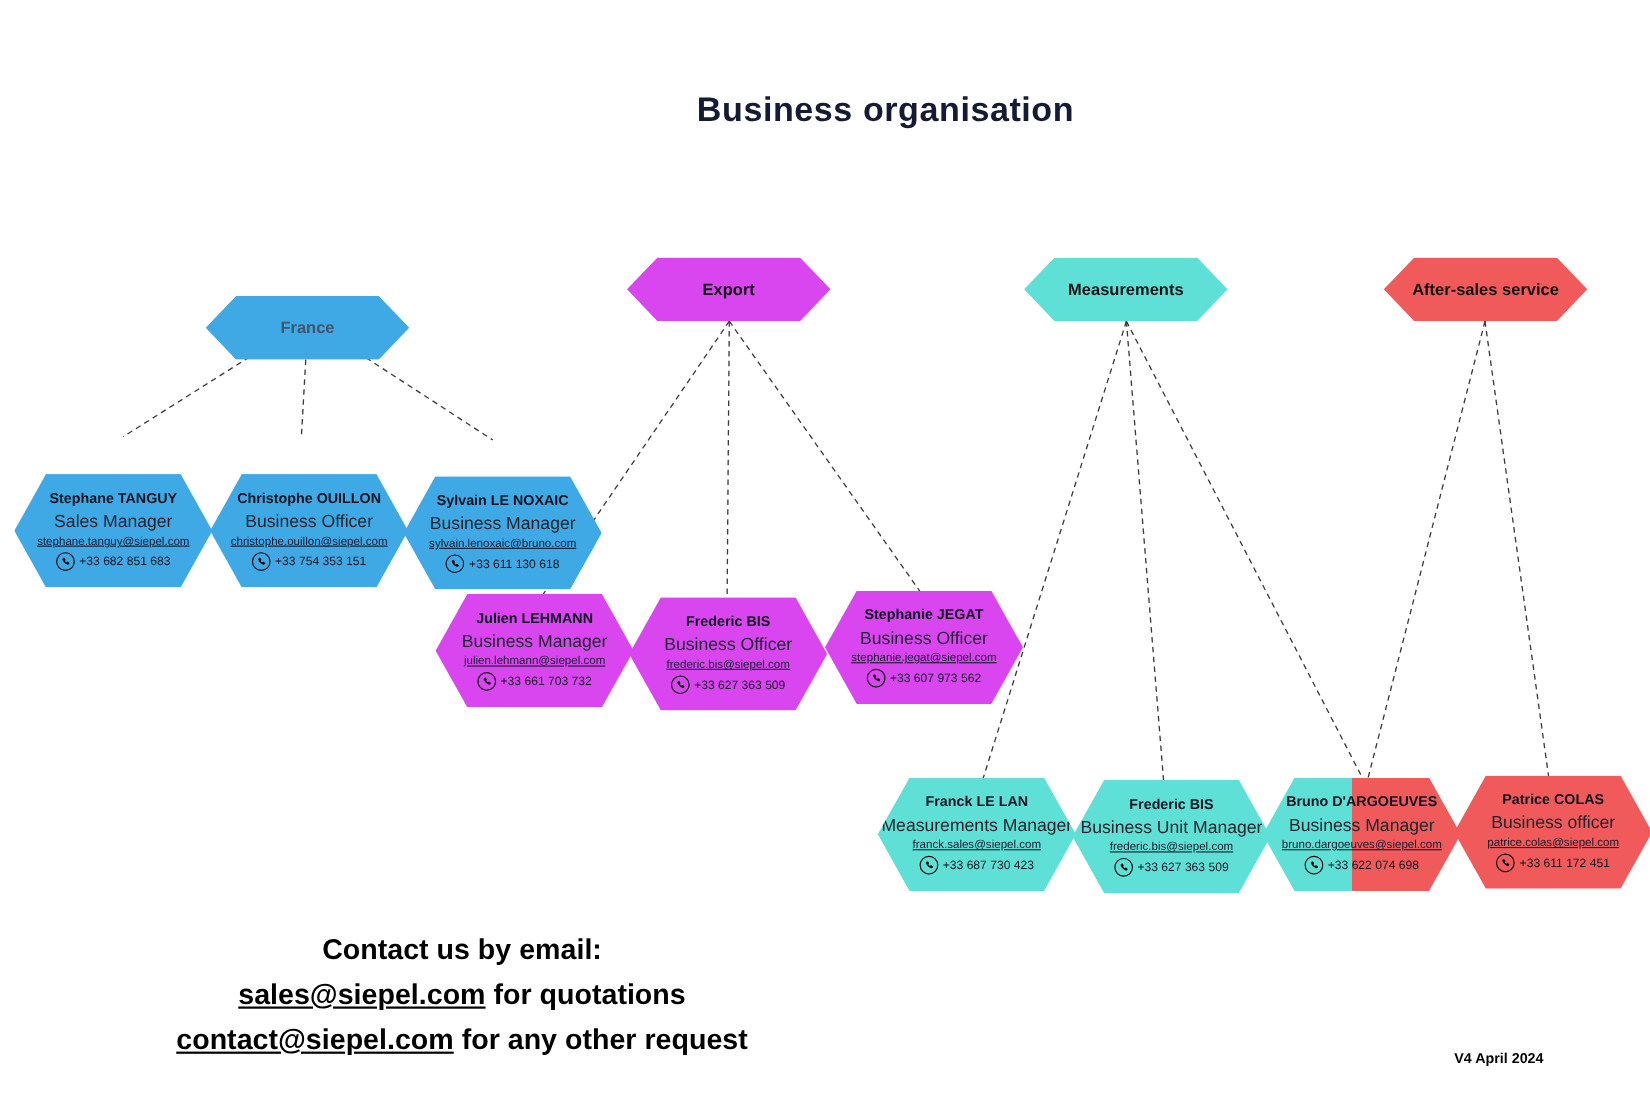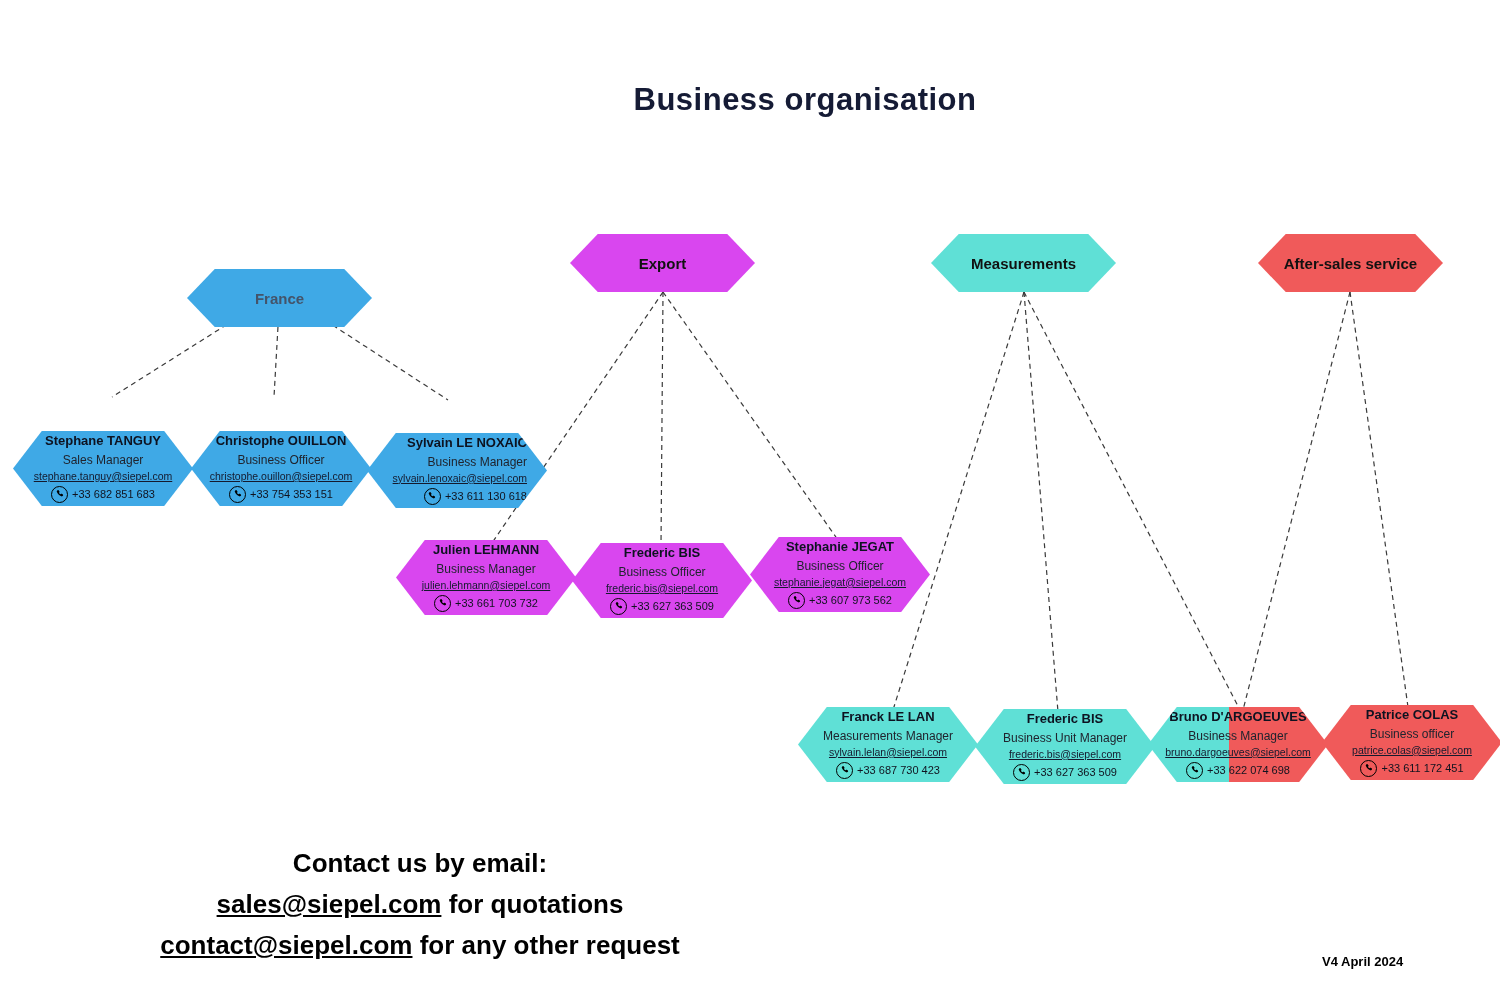--- a/index.html
+++ b/index.html
@@ -16,30 +16,30 @@
   .title{position:absolute;left:0;top:82px;width:1610px;text-align:center;
          font-size:31px;font-weight:bold;color:#151b35;letter-spacing:.5px;}
 
   
   svg.connectors{position:absolute;left:0;top:0;z-index:1;}
 
   
   .hex{position:absolute;z-index:2;display:flex;flex-direction:column;align-items:center;justify-content:center;text-align:center;}
   .cat{width:185px;height:58px;font-size:15px;font-weight:bold;
        clip-path:polygon(15% 0,85% 0,100% 50%,85% 100%,15% 100%,0 50%);}
-  .person{width:180px;height:75px;padding:4px 20px;box-sizing:border-box;
+  .person{width:180px;height:103px;padding:4px 20px;box-sizing:border-box;
        clip-path:polygon(16% 0,84% 0,100% 50%,84% 100%,16% 100%,0 50%);}
   .blue{background:#3FA9E6;margin-top:36px;}
   .orange{background:#d946ef;}
   .teal{background:#5FE0D6;}
   .red{background:#F05A5A;}
   .teal-red{background:linear-gradient(90deg,#5FE0D6 0 45%,#F05A5A 45% 100%);}
 
   .p-name{font-size:13px;font-weight:bold;color:#0d1220;line-height:1.15;margin-bottom:4px;white-space:nowrap;}
-  .p-role{font-size:12px;color:#20242e;line-height:1.2;margin-bottom:2px;white-space:nowrap;}
+  .p-role{font-size:16px;color:#20242e;line-height:1.2;margin-bottom:2px;white-space:nowrap;}
   .p-email{font-size:10.5px;color:#141a2e;text-decoration:underline;cursor:pointer;white-space:nowrap;margin-bottom:4px;}
   .p-phone{display:flex;align-items:center;gap:4px;font-size:11px;color:#10131f;white-space:nowrap;}
   .phone-icon{display:inline-flex;align-items:center;justify-content:center;width:17px;height:17px;
               border:1.4px solid #000;border-radius:50%;box-sizing:border-box;background:transparent;}
   .cat-label{white-space:nowrap;}
 
   
   .contact{position:absolute;left:30px;top:848px;width:780px;text-align:center;color:#000;}
   .contact .line{font-size:26px;font-weight:bold;margin-bottom:10px;font-family:"Liberation Sans",sans-serif;}
   .contact .email{text-decoration:underline;cursor:pointer;margin-top:40px;}
@@ -107,24 +107,24 @@
     <div class="p-phone">
       <span class="phone-icon">
           <svg width="10" height="10" viewBox="0 0 16 16">
             <path d="M4.2 2.1c.5-.5 1.3-.4 1.7.1l1.2 1.6c.3.5.3 1.1-.1 1.5l-.6.7c.3.9 1.5 2.1 2.4 2.4l.7-.6c.4-.4 1-.4 1.5-.1l1.6 1.2c.5.4.6 1.2.1 1.7l-.7.7c-.5.5-1.2.7-1.9.4C8.5 11.1 6.9 10.1 5.7 8.9 4.5 7.7 3.5 6.1 2.9 4.5c-.3-.7-.1-1.4.4-1.9z" fill="#000"></path>
           </svg>
         </span>
       <span>+33 754 353 151</span>
     </div>
   </div>
 
-  <div class="hex person blue" style="left:367px;top:397px;align-items:flex-end;">
+  <div class="hex person blue" style="left:367px;top:397px;">
     <div class="p-name">Sylvain LE NOXAIC</div>
     <div class="p-role">Business Manager</div>
-    <a class="p-email">sylvain.lenoxaic@siepel.com</a>
+    <a class="p-email">sylvain.lenoxaic@bruno.com</a>
     <div class="p-phone">
       <span class="phone-icon">
           <svg width="10" height="10" viewBox="0 0 16 16">
             <path d="M4.2 2.1c.5-.5 1.3-.4 1.7.1l1.2 1.6c.3.5.3 1.1-.1 1.5l-.6.7c.3.9 1.5 2.1 2.4 2.4l.7-.6c.4-.4 1-.4 1.5-.1l1.6 1.2c.5.4.6 1.2.1 1.7l-.7.7c-.5.5-1.2.7-1.9.4C8.5 11.1 6.9 10.1 5.7 8.9 4.5 7.7 3.5 6.1 2.9 4.5c-.3-.7-.1-1.4.4-1.9z" fill="#000"></path>
           </svg>
         </span>
       <span>+33 611 130 618</span>
     </div>
   </div>
 
@@ -166,21 +166,21 @@
             <path d="M4.2 2.1c.5-.5 1.3-.4 1.7.1l1.2 1.6c.3.5.3 1.1-.1 1.5l-.6.7c.3.9 1.5 2.1 2.4 2.4l.7-.6c.4-.4 1-.4 1.5-.1l1.6 1.2c.5.4.6 1.2.1 1.7l-.7.7c-.5.5-1.2.7-1.9.4C8.5 11.1 6.9 10.1 5.7 8.9 4.5 7.7 3.5 6.1 2.9 4.5c-.3-.7-.1-1.4.4-1.9z" fill="#000"></path>
           </svg>
         </span>
       <span>+33 607 973 562</span>
     </div>
   </div>
 
   <div class="hex person teal" style="left:798px;top:707px;">
     <div class="p-name">Franck LE LAN</div>
     <div class="p-role">Measurements Manager</div>
-    <a class="p-email">sylvain.lelan@siepel.com</a>
+    <a class="p-email">franck.sales@siepel.com</a>
     <div class="p-phone">
       <span class="phone-icon">
           <svg width="10" height="10" viewBox="0 0 16 16">
             <path d="M4.2 2.1c.5-.5 1.3-.4 1.7.1l1.2 1.6c.3.5.3 1.1-.1 1.5l-.6.7c.3.9 1.5 2.1 2.4 2.4l.7-.6c.4-.4 1-.4 1.5-.1l1.6 1.2c.5.4.6 1.2.1 1.7l-.7.7c-.5.5-1.2.7-1.9.4C8.5 11.1 6.9 10.1 5.7 8.9 4.5 7.7 3.5 6.1 2.9 4.5c-.3-.7-.1-1.4.4-1.9z" fill="#000"></path>
           </svg>
         </span>
       <span>+33 687 730 423</span>
     </div>
   </div>
 

